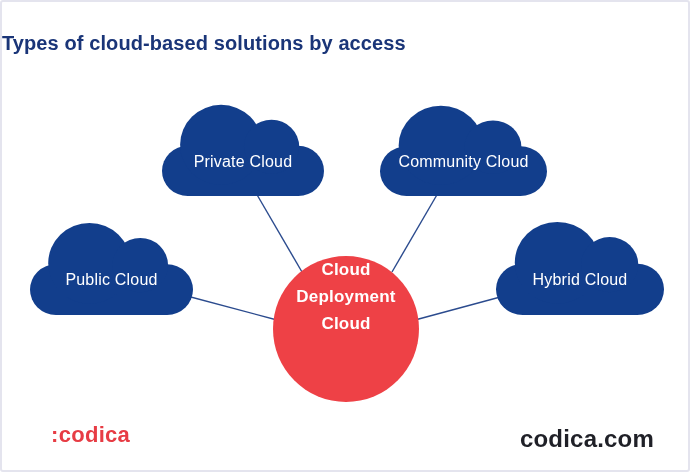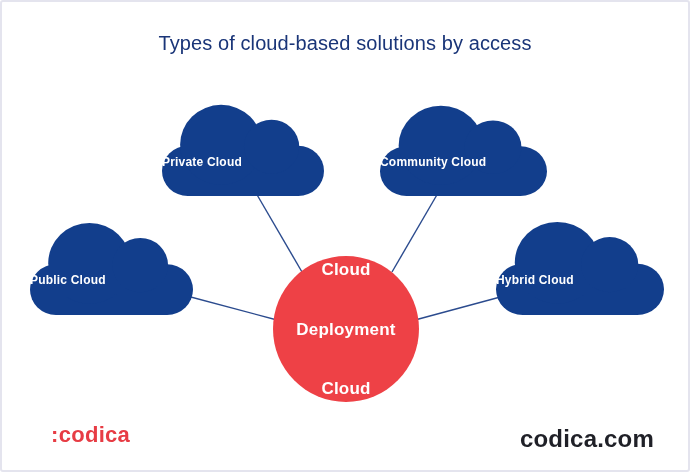--- a/index.html
+++ b/index.html
@@ -12,23 +12,22 @@
     border: 2px solid #e4e4ee;
     border-radius: 3px;
     overflow: hidden;
     font-family: "Liberation Sans", sans-serif;
   }
   .title {
     position: absolute;
     left: 0; right: 0;
     top: 30px;
     margin: 0;
-    text-align: center;
     font-size: 20px;
-    font-weight: 400;
+    font-weight: 700;
     letter-spacing: 0.1px;
     color: #1a3578;
   }
   .connectors {
     position: absolute;
     left: 0; top: 0;
     width: 690px; height: 472px;
   }
   .connectors line {
     stroke: #2b4b8e;
@@ -41,40 +40,40 @@
     position: absolute;
     left: 0; top: 0;
     width: 100%; height: 100%;
   }
   .cloud .shape { fill: #123e8c; }
   .cloud-label {
     position: absolute;
     left: 0; right: 0;
     top: 63%;
     transform: translateY(-50%);
-    text-align: left;
+    text-align: center;
     color: #ffffff;
-    font-size: 12px;
-    font-weight: 700;
+    font-size: 16px;
+    font-weight: 400;
     letter-spacing: 0.2px;
   }
   .cloud-public    { left: 28px;  top: 219px; width: 163px; height: 94px; }
   .cloud-private   { left: 160px; top: 101px; width: 162px; height: 93px; }
   .cloud-community { left: 378px; top: 102px; width: 167px; height: 92px; }
   .cloud-hybrid    { left: 494px; top: 218px; width: 168px; height: 95px; }
   .center-circle {
     position: absolute;
     left: 271px; top: 254px;
     width: 146px; height: 146px;
     border-radius: 50%;
     background: #ee4146;
     display: flex;
     flex-direction: column;
     align-items: center;
-    justify-content: space-between;
+    justify-content: flex-start;
     color: #ffffff;
     font-size: 17px;
     font-weight: 700;
     line-height: 27px;
     letter-spacing: 0.2px;
     text-align: center;
   }
   .footer-left {
     position: absolute;
     left: 33px; top: 420px;

